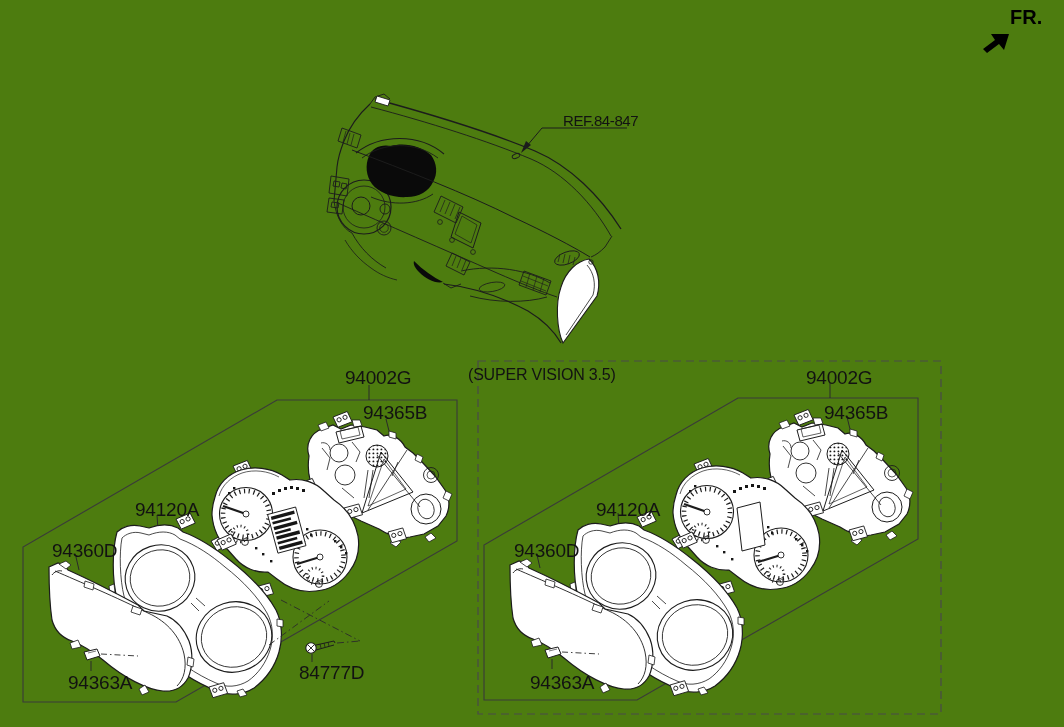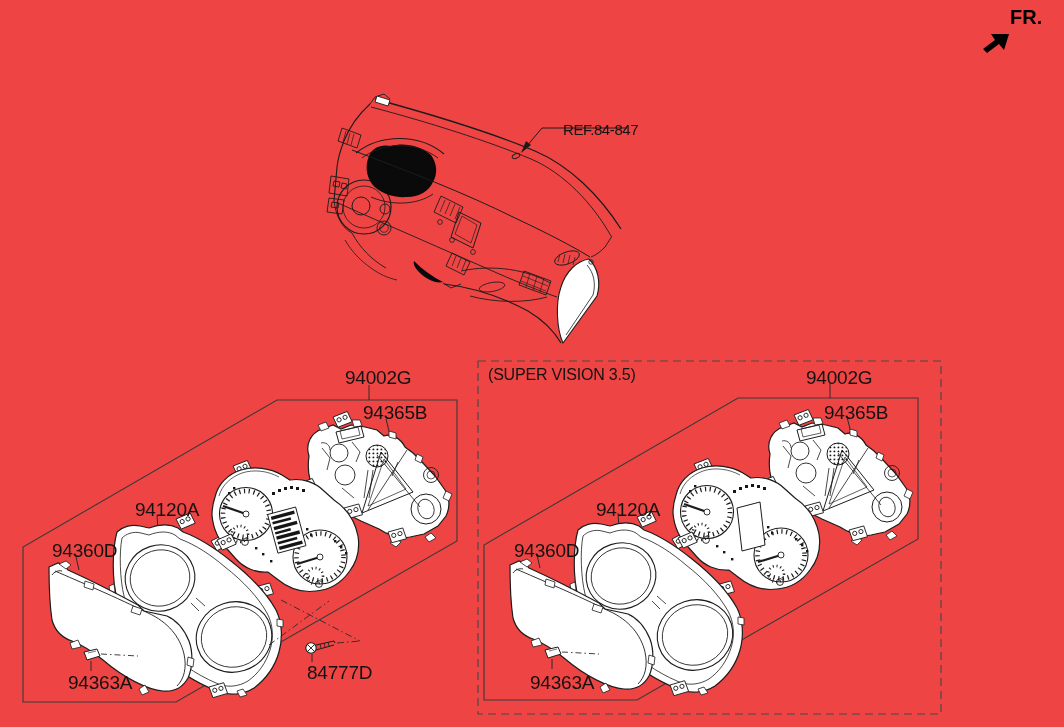--- a/index.html
+++ b/index.html
@@ -1,16 +1,16 @@
 <!DOCTYPE html>
 <html><head>
 <meta charset="utf-8">
 <style>
   html,body{margin:0;padding:0;background:#fff;}
-  .stage{position:relative;width:1064px;height:727px;background:#ef4444;overflow:hidden;
+  .stage{position:relative;width:1064px;height:727px;background:#4d7c0f;overflow:hidden;
          font-family:"Liberation Sans",sans-serif;color:#111;}
   .stage svg{position:absolute;left:0;top:0;}
   .plabel{position:absolute;font-size:19px;line-height:1.05;color:#121212;white-space:nowrap;
           letter-spacing:-0.2px;}
   .fr-label{position:absolute;font-size:20px;font-weight:bold;color:#000;letter-spacing:0;}
   .ref-label{position:absolute;font-size:15px;color:#121212;letter-spacing:-0.4px;}
   .variant-label{position:absolute;font-size:16px;color:#121212;letter-spacing:-0.2px;}
 </style>
 </head>
 <body>
@@ -308,29 +308,29 @@
       <g>
         <use href="#part-clip"></use>
         <line x1="101" y1="654" x2="138" y2="656" stroke="#2a2a2a" stroke-width="0.9" stroke-dasharray="6 3 1.5 3"></line>
       </g>
     </g>
   </g>
 </svg>
 
 <div class="fr-label" style="left:1010px;top:6px">FR.</div>
 
-<div class="ref-label" style="left:563px;top:121px">REF.84-847</div>
+<div class="ref-label" style="left:563px;top:112px">REF.84-847</div>
 
 <div class="plabel" style="left:345px;top:368px">94002G</div>
 <div class="plabel" style="left:363px;top:403px">94365B</div>
 <div class="plabel" style="left:135px;top:500px">94120A</div>
 <div class="plabel" style="left:52px;top:541px">94360D</div>
 <div class="plabel" style="left:68px;top:673px">94363A</div>
-<div class="plabel" style="left:307px;top:663px">84777D</div>
-
-<div class="variant-label" style="left:488px;top:366px">(SUPER VISION 3.5)</div>
+<div class="plabel" style="left:299px;top:663px">84777D</div>
+
+<div class="variant-label" style="left:468px;top:366px">(SUPER VISION 3.5)</div>
 <div class="plabel" style="left:806px;top:368px">94002G</div>
 <div class="plabel" style="left:824px;top:403px">94365B</div>
 <div class="plabel" style="left:596px;top:500px">94120A</div>
 <div class="plabel" style="left:514px;top:541px">94360D</div>
 <div class="plabel" style="left:530px;top:673px">94363A</div>
 
 </div>
 
 </body></html>

